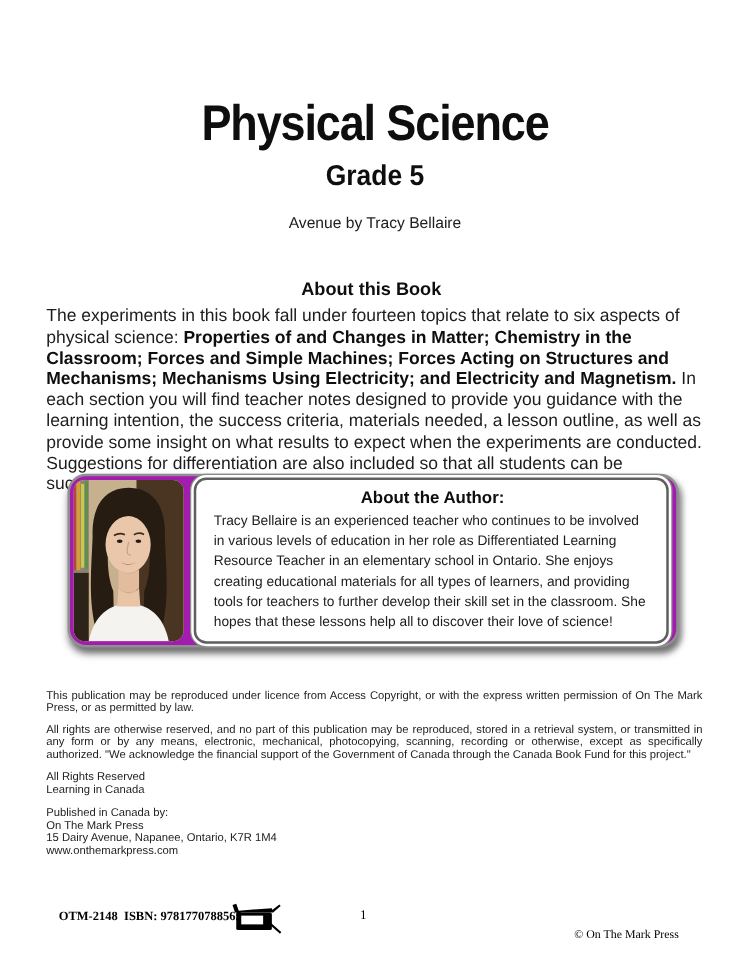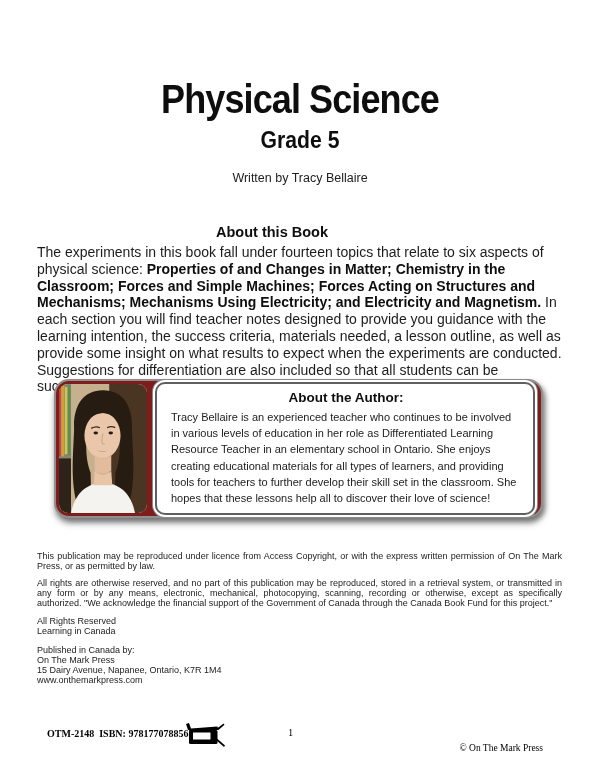--- a/index.html
+++ b/index.html
@@ -45,37 +45,38 @@
     color: #202020;
   }
   
   .ab-heading {
     position: absolute;
     top: 224px; left: 0; width: 544px;
     text-align: center;
     font-size: 14.5px;
     font-weight: bold;
     color: #0e0e0e;
+    padding-left: 25px;
   }
   .ab-text {
     position: absolute;
     top: 244px; left: 37px; width: 525px;
     margin: 0;
     font-size: 14px;
     line-height: 16.8px;
     color: #1c1c1c;
   }
   .ab-text b { color: #0e0e0e; }
   
   .author-box {
     position: absolute;
     left: 54px; top: 379px;
     width: 489px; height: 139px;
     box-sizing: border-box;
-    background: #7f1d1d;
+    background: #a21caf;
     border: 2px solid #8f8f8f;
     border-radius: 15px;
     box-shadow: 1px 5px 6px rgba(45,45,45,.55), 3px 3px 4px rgba(90,90,90,.35);
     display: flex;
     align-items: stretch;
     padding: 3px;
   }
   .author-photo {
     flex: 0 0 88px;
     width: 88px;
@@ -150,21 +151,21 @@
     color: #000;
   }
 </style>
 </head>
 <body>
 
 <div class="page">
 
   <div class="title">Physical Science</div>
   <div class="subtitle">Grade 5</div>
-  <div class="byline">Written by Tracy Bellaire</div>
+  <div class="byline">Avenue by Tracy Bellaire</div>
 
   <div class="ab-heading">About this Book</div>
   <p class="ab-text"><span>The experiments in this book fall under fourteen topics that relate to six aspects of physical science: </span><b>Properties of and Changes in Matter; Chemistry in the Classroom; Forces and Simple Machines; Forces Acting on Structures and Mechanisms; Mechanisms Using Electricity; and Electricity and Magnetism.</b><span> In each section you will find teacher notes designed to provide you guidance with the learning intention, the success criteria, materials needed, a lesson outline, as well as provide some insight on what results to expect when the experiments are conducted. Suggestions for differentiation are also included so that all students can be successful in the learning environment.</span></p>
 
   <div class="author-box">
     <div class="author-photo">
       <svg viewBox="0 0 88 125" preserveAspectRatio="xMidYMid slice">
         <rect width="88" height="125" fill="#c7b08e"></rect>
         <rect x="50" width="38" height="125" fill="#4a3523"></rect>
         <rect x="0" width="13" height="72" fill="#8c8273"></rect>

